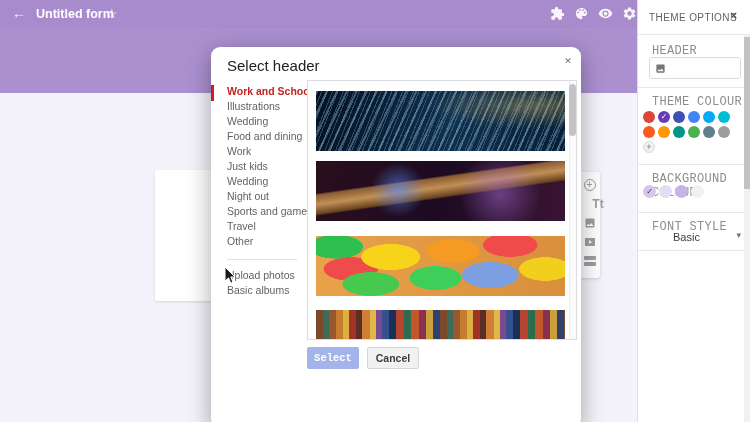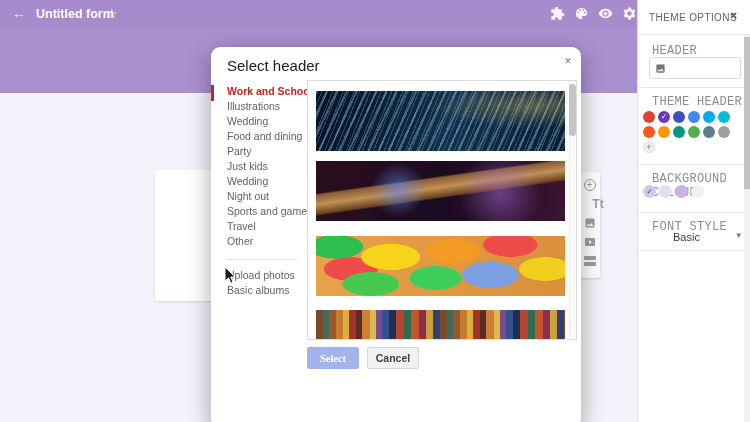--- a/index.html
+++ b/index.html
@@ -60,21 +60,21 @@
     linear-gradient(90deg, #e8a24a, #d98f3c); }
   .thumb4 { top:229px; background: repeating-linear-gradient(90deg,
     #7a4a2b 0 7px, #3f6b5a 7px 13px, #96582c 13px 20px, #c77b2e 20px 27px,
     #d8b13e 27px 33px, #a33326 33px 40px, #5b2d24 40px 46px, #cf7f35 46px 54px,
     #e0b84a 54px 60px, #7c4a8e 60px 66px, #34508f 66px 73px, #1c2f57 73px 80px,
     #b5452e 80px 88px, #2f6b4f 88px 95px, #c2572c 95px 103px, #88304d 103px 110px,
     #c9a03a 110px 117px, #31406e 117px 124px); }
   .panel-scroll { position:absolute; right:0; top:0; bottom:0; width:7px; background:#fafafa; border-left:1px solid #eee; }
   .panel-thumb { position:absolute; right:0; top:3px; width:7px; height:52px; background:#c4c4c4; border-radius:4px; }
 
-  .btn-select { position:absolute; left:96px; top:300px; width:52px; height:22px; background:#a2b4ea; border:none; border-radius:2px; color:#fff; font-size:10.5px; font-weight:bold; font-family:Liberation Serif, serif; }
+  .btn-select { position:absolute; left:96px; top:300px; width:52px; height:22px; background:#a2b4ea; border:none; border-radius:2px; color:#fff; font-size:10.5px; font-weight:bold; font-family:Liberation Mono, monospace; }
   .btn-cancel { position:absolute; left:156px; top:300px; width:52px; height:22px; background:#f1f1f1; border:1px solid #d6d6d6; border-radius:2px; color:#3c4043; font-size:10.5px; font-weight:bold; font-family:inherit; }
 
   
   .panel { position:absolute; right:0; top:0; width:113px; height:422px; background:#fff; border-left:1px solid #e0e0e0; z-index:5; }
   .panel-title { position:absolute; left:11px; top:12px; font-size:10px; letter-spacing:.4px; color:#5f6368; }
   .panel-close { position:absolute; right:12px; top:10px; font-size:10px; color:#424242; }
   .pdiv { position:absolute; left:0; width:113px; border-top:1px solid #e9e9e9; }
   .plabel { position:absolute; left:14px; font-size:12px; letter-spacing:.3px; color:#8d8d8d;font-family:Liberation Mono, monospace; }
   .choose-btn { position:absolute; left:11px; top:57px; width:92px; height:22px; background:#fff; border:1px solid #dadce0; border-radius:3px; display:flex; align-items:center; gap:5px; padding-left:5px; font-size:10px; color:#5f6368; font-family:inherit; }
   .choose-btn svg { width:11px; height:11px; fill:#757575; }
@@ -145,21 +145,21 @@
 <div class="modal">
   <div class="modal-title">Select header</div>
   <div class="modal-close">✕</div>
   <div class="cat-indicator"></div>
 
   <div class="cat-list">
     <div class="cat sel">Work and School</div>
     <div class="cat">Illustrations</div>
     <div class="cat">Wedding</div>
     <div class="cat">Food and dining</div>
-    <div class="cat">Party</div>
+    <div class="cat">Work</div>
     <div class="cat">Just kids</div>
     <div class="cat">Wedding</div>
     <div class="cat">Night out</div>
     <div class="cat">Sports and games</div>
     <div class="cat">Travel</div>
     <div class="cat">Other</div>
     <div class="cat-divider"></div>
     <div class="cat">Upload photos</div>
     <div class="cat">Basic albums</div>
   </div>
@@ -184,21 +184,21 @@
   <div class="pdiv" style="top:34px"></div>
 
   <div class="plabel" style="top:44px">HEADER</div>
   <button class="choose-btn">
     <svg viewBox="0 0 24 24">
         <path d="M21 19V5c0-1.1-.9-2-2-2H5c-1.1 0-2 .9-2 2v14c0 1.1.9 2 2 2h14c1.1 0 2-.9 2-2zM8.5 13.5l2.5 3.01L14.5 12l4.5 6H5l3.5-4.5z"></path>
       </svg>
   </button>
   <div class="pdiv" style="top:87px"></div>
 
-  <div class="plabel" style="top:95px">THEME HEADER</div>
+  <div class="plabel" style="top:95px">THEME COLOUR</div>
   <div class="swatches">
     <div class="sw" style="background-color: rgb(219, 68, 55);"></div>
     <div class="sw" style="background-color: rgb(103, 58, 183);">
         <span class="chk">✓</span>
       </div>
     <div class="sw" style="background-color: rgb(63, 81, 181);"></div>
     <div class="sw" style="background-color: rgb(66, 133, 244);"></div>
     <div class="sw" style="background-color: rgb(3, 169, 244);"></div>
     <div class="sw" style="background-color: rgb(0, 188, 212);"></div>
     <div class="sw" style="background-color: rgb(255, 87, 34);"></div>

